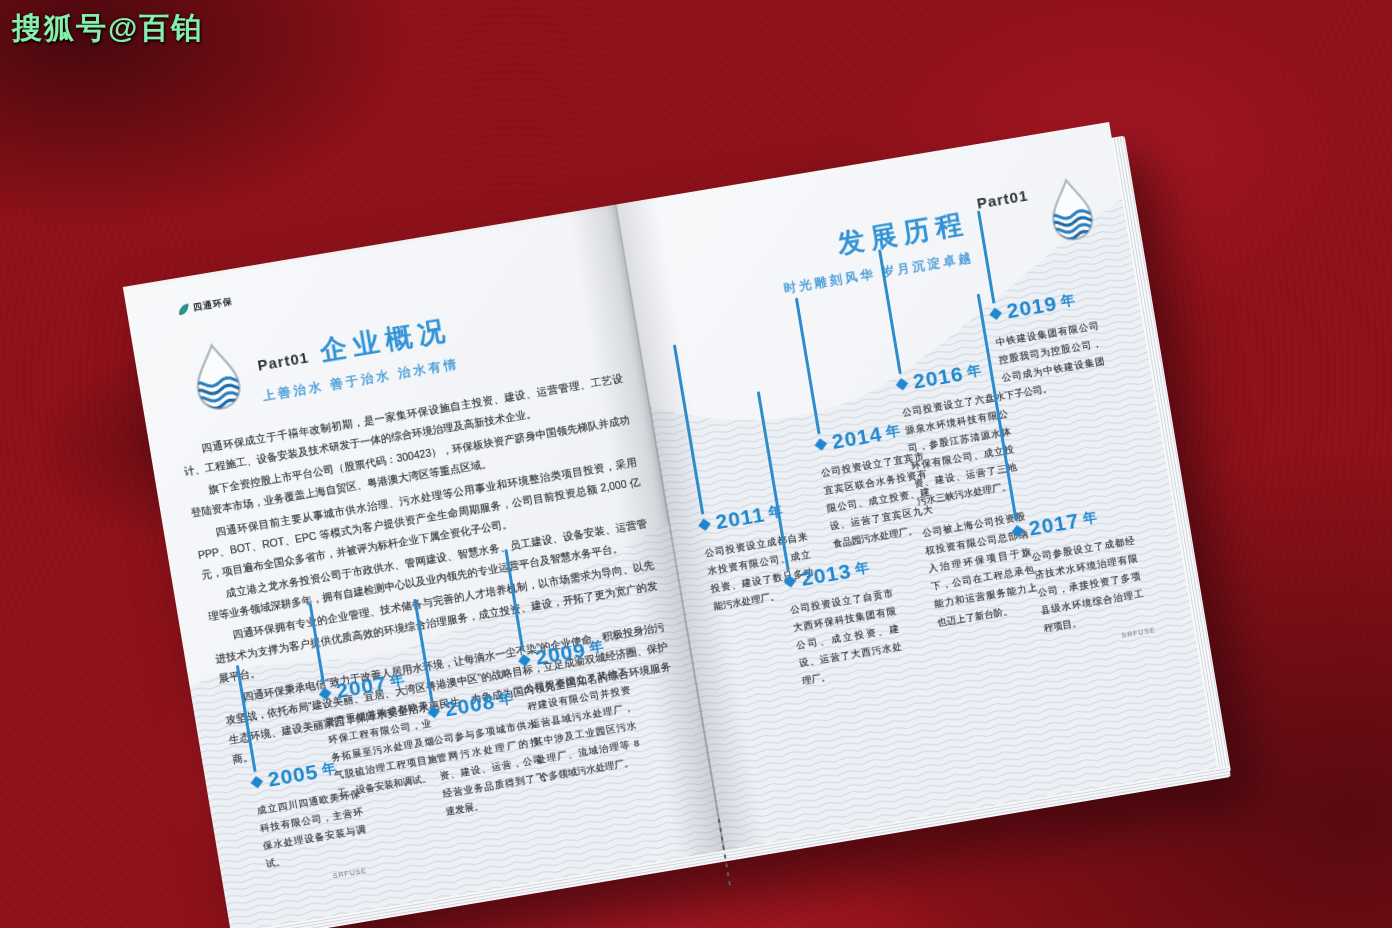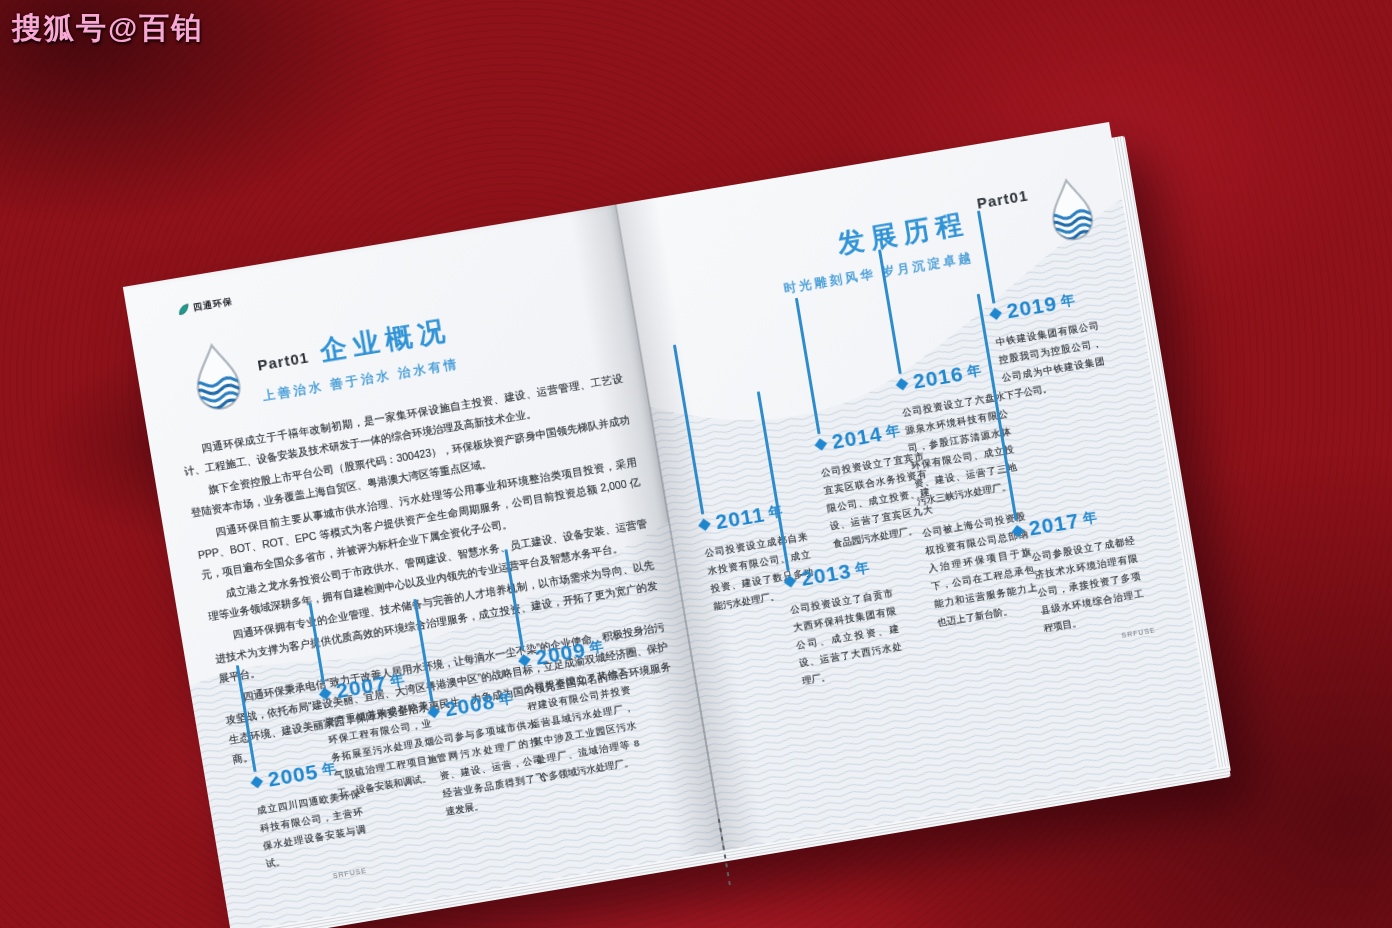--- a/index.html
+++ b/index.html
@@ -12,21 +12,21 @@
       radial-gradient(ellipse 760px 560px at 97% 88%, rgba(45,3,9,.55), transparent 65%),
       radial-gradient(ellipse 640px 420px at 48% 116%, rgba(218,38,58,.60), transparent 60%),
       radial-gradient(ellipse 430px 280px at 80% 16%, rgba(178,26,40,.55), transparent 62%),
       radial-gradient(ellipse 330px 220px at 26% 82%, rgba(205,35,52,.45), transparent 65%),
       radial-gradient(ellipse 280px 190px at 62% 28%, rgba(60,4,10,.35), transparent 60%),
       radial-gradient(ellipse 240px 160px at 13% 48%, rgba(55,4,10,.42), transparent 60%),
       repeating-radial-gradient(circle at 37% 41%, rgba(0,0,0,.045) 0 2px, transparent 2px 7px);
   }
   .watermark{
     position:absolute;top:8px;left:12px;z-index:50;
-    font-size:30px;font-weight:bold;color:#f9a8d4;letter-spacing:2px;
+    font-size:30px;font-weight:bold;color:#86efac;letter-spacing:2px;
     text-shadow:1px 2px 3px rgba(0,0,0,.85),0 0 2px rgba(0,0,0,.6);
   }
   
   .book{
     position:absolute;left:170px;top:200px;width:1000px;height:655px;
     transform:rotate(-9.5deg);transform-origin:50% 50%;
     filter:drop-shadow(20px 32px 26px rgba(32,0,7,.55));
   }
   .edge-right{
     position:absolute;right:-13px;top:16px;bottom:-6px;width:13px;border-radius:0 3px 3px 0;

